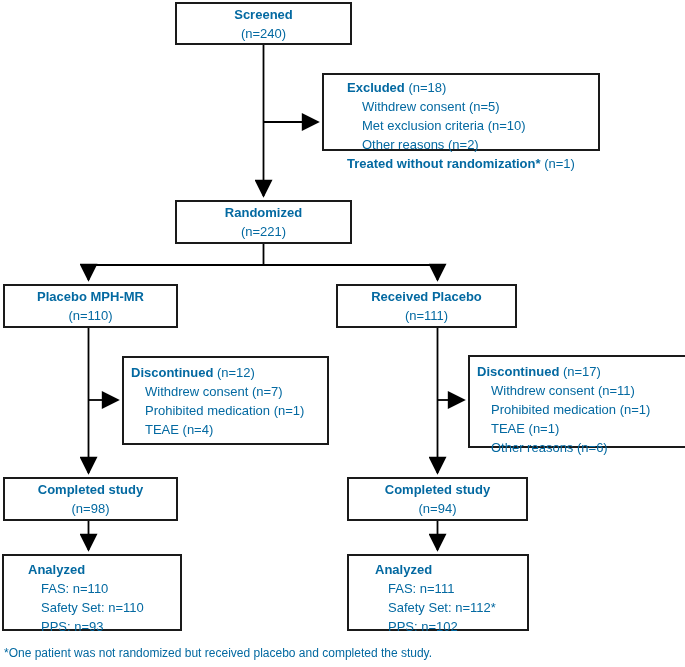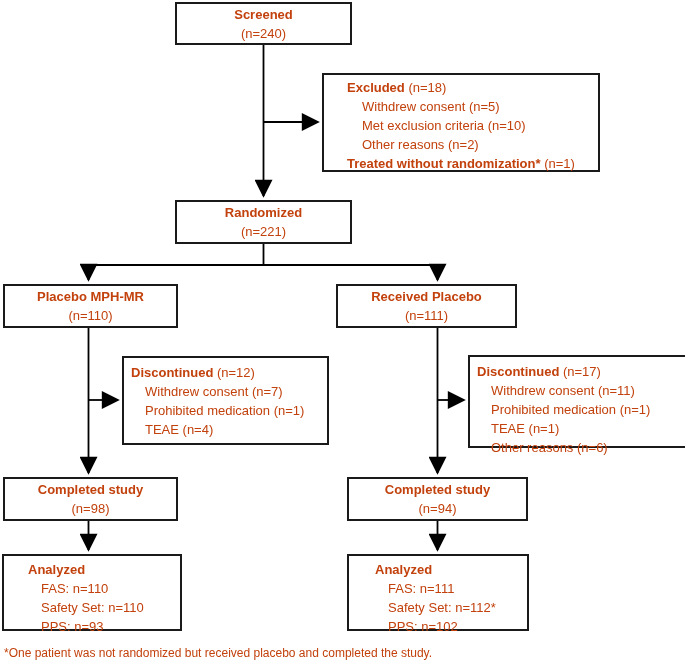--- a/index.html
+++ b/index.html
@@ -6,21 +6,21 @@
     margin: 0;
     padding: 0;
     background: #ffffff;
     font-family: "Liberation Sans", sans-serif;
   }
   .canvas {
     position: relative;
     width: 685px;
     height: 667px;
     background: #ffffff;
-    color: #c2410c;
+    color: #0369a1;
     font-size: 13px;
   }
   .connectors {
     position: absolute;
     left: 0; top: 0;
     width: 685px; height: 667px;
   }
   .box {
     position: absolute;
     box-sizing: border-box;
@@ -73,21 +73,21 @@
       <line x1="88.5" y1="521" x2="88.5" y2="550" marker-end="url(#arw)"></line>
       <line x1="437.5" y1="521" x2="437.5" y2="550" marker-end="url(#arw)"></line>
     </g>
   </svg>
 
   <div class="box center" style="left:175px;top:2px;width:177px;height:43px">
     <div class="bold">Screened</div>
     <div>(n=240)</div>
   </div>
 
-  <div class="box note" style="left:322px;top:73px;width:278px;height:99px;padding:3px 4px 0 23px">
+  <div class="box note" style="left:322px;top:73px;width:278px;height:78px;padding:3px 4px 0 23px">
     <div class="line"><span class="bold">Excluded</span> <span>(n=18)</span></div>
     <div class="line ind-15">Withdrew consent (n=5)</div>
     <div class="line ind-15">Met exclusion criteria (n=10)</div>
     <div class="line ind-15">Other reasons (n=2)</div>
     <div class="line"><span class="bold">Treated without randomization*</span> <span>(n=1)</span></div>
   </div>
 
   <div class="box center" style="left:175px;top:200px;width:177px;height:44px">
     <div class="bold">Randomized</div>
     <div>(n=221)</div>

